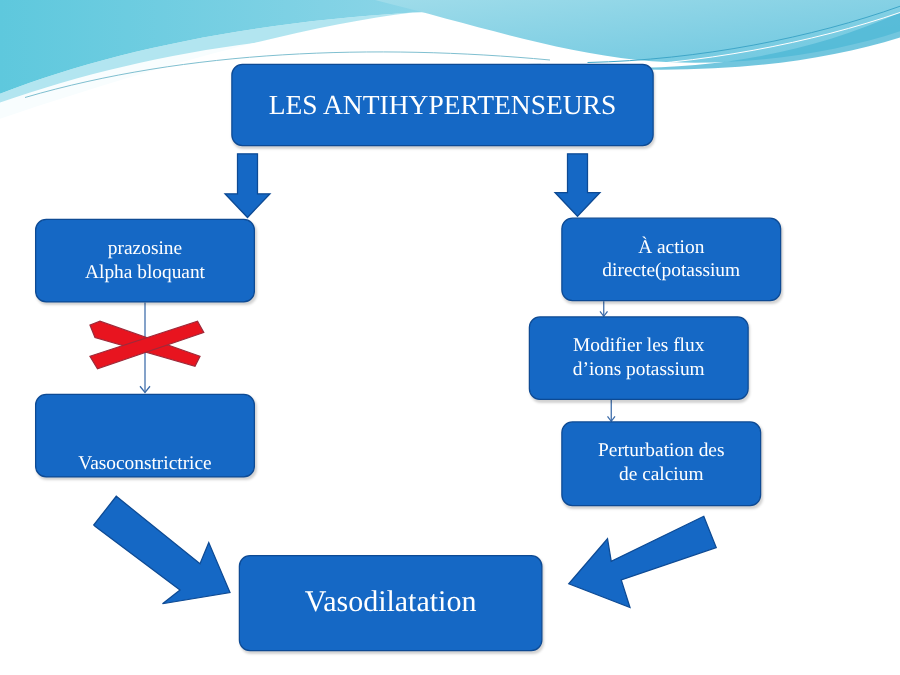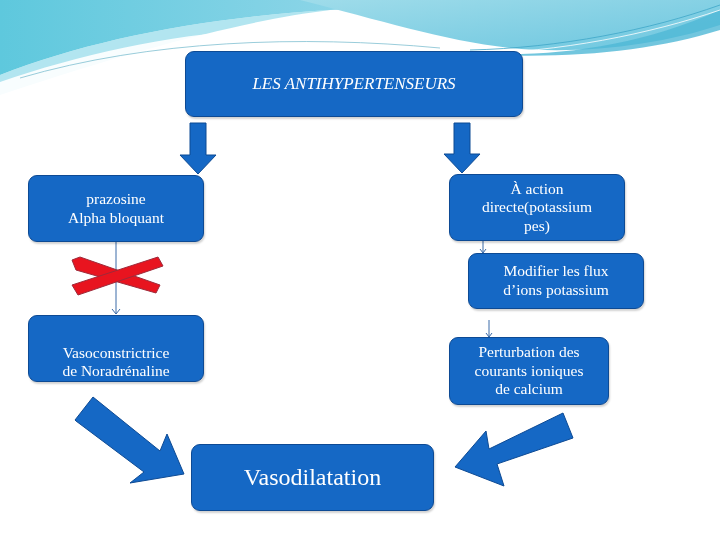--- a/index.html
+++ b/index.html
@@ -15,28 +15,28 @@
     border: 1.5px solid #0d4a94;
     border-radius: 9px;
     color: #ffffff;
     text-align: center;
     display: flex; align-items: center; justify-content: center;
     box-sizing: border-box;
     line-height: 1.2;
     box-shadow: 1px 2px 2px rgba(0,0,0,0.18);
   }
   .box span { display: block; }
-  .title-box { left: 185px; top: 51px; width: 338px; height: 66px; font-size: 17px; font-style: italic; }
+  .title-box { left: 185px; top: 51px; width: 338px; height: 66px; font-size: 22px; }
   .b-small { font-size: 15.5px; padding: 0 4px; }
   .b-alpha { left: 28px; top: 175px; width: 176px; height: 67px; }
   .b-vaso { left: 28px; top: 315px; width: 176px; height: 67px; align-items: flex-end; }
   .b-action { left: 449px; top: 174px; width: 176px; height: 67px; }
-  .b-mod { left: 468px; top: 253px; width: 176px; height: 56px; }
+  .b-mod { left: 423px; top: 253px; width: 176px; height: 67px; }
   .b-pert { left: 449px; top: 337px; width: 160px; height: 68px; }
-  .b-final { left: 191px; top: 444px; width: 243px; height: 67px; font-size: 24px; }
+  .b-final { left: 191px; top: 444px; width: 243px; height: 77px; font-size: 24px; }
   .overlay { position: absolute; left: 0; top: 0; width: 720px; height: 540px; pointer-events: none; }
   .overlay * { pointer-events: auto; }
 </style>
 </head>
 <body>
 
 <svg class="bg" viewBox="0 0 720 540">
   <defs>
     <linearGradient id="waveA" x1="0" y1="0" x2="1" y2="0">
       <stop offset="0" stop-color="#5ec8dd"></stop>
@@ -100,40 +100,37 @@
 
 <div class="box b-small b-alpha">
   <div>
     <span>prazosine</span>
     <span>Alpha bloquant</span>
   </div>
 </div>
 <div class="box b-small b-vaso">
   <div>
     <span>Vasoconstrictrice</span>
-    <span>de Noradrénaline</span>
   </div>
 </div>
 
 <div class="box b-small b-action">
   <div>
     <span>À action</span>
     <span>directe(potassium</span>
-    <span>pes)</span>
   </div>
 </div>
 <div class="box b-small b-mod">
   <div>
     <span>Modifier les flux</span>
     <span>d’ions potassium</span>
   </div>
 </div>
 <div class="box b-small b-pert">
   <div>
     <span>Perturbation des</span>
-    <span>courants ioniques</span>
     <span>de calcium</span>
   </div>
 </div>
 
 <div class="box b-final">
   <span>Vasodilatation</span>
 </div>
 
 </body></html>

